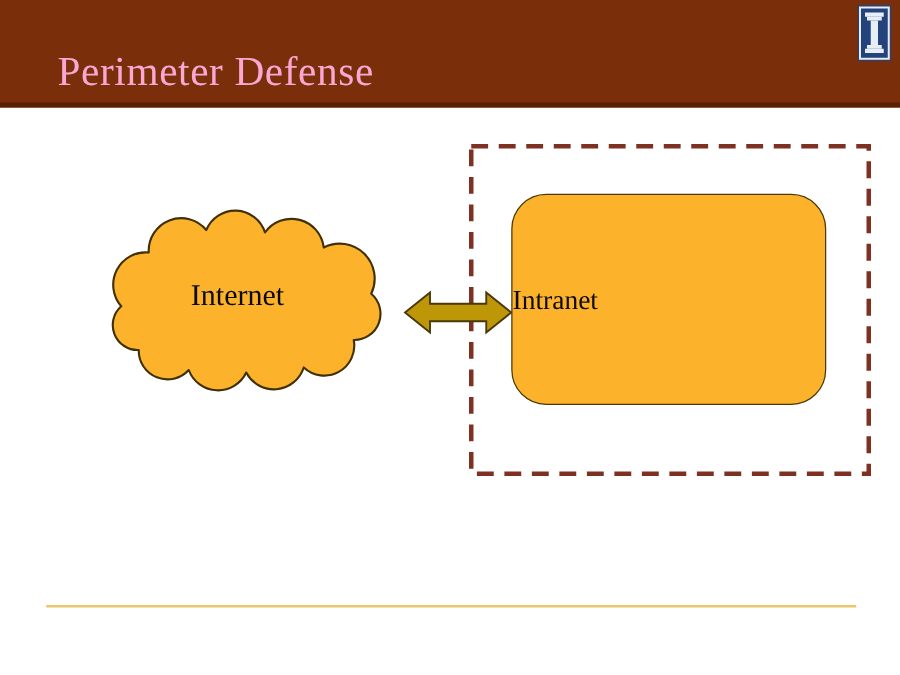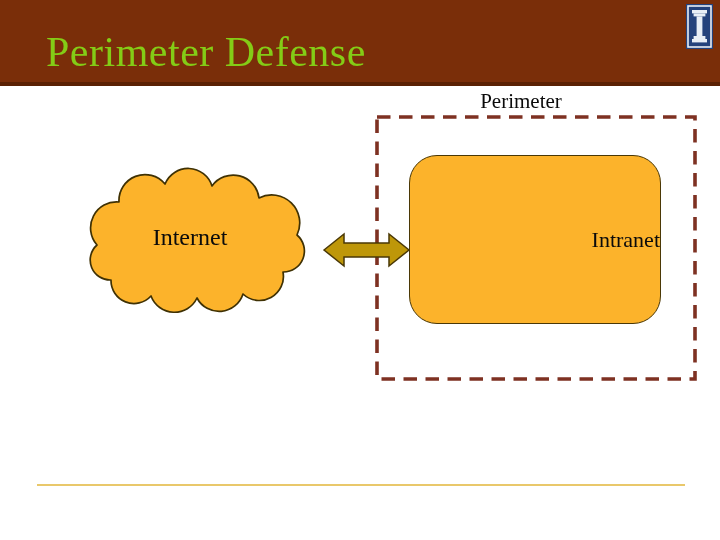--- a/index.html
+++ b/index.html
@@ -7,42 +7,42 @@
     position:relative; width:720px; height:540px;
     background:#ffffff; overflow:hidden;
     font-family:"Liberation Serif", serif;
   }
   
   .title-bar {
     position:absolute; left:0; top:0; width:720px; height:82px;
     background:#7a2e09; border-bottom:4px solid #5a2104;
   }
   .slide-title {
-    position:absolute; left:46px; top:28px; margin:0;
-    font-size:42px; font-weight:normal; letter-spacing:0.5px;
-    color:#84cc16;
+    position:absolute; left:46px; top:40px; margin:0;
+    font-size:33px; font-weight:normal; letter-spacing:0.5px;
+    color:#f9a8d4;
   }
   .logo { position:absolute; top:4px; right:7px; width:27px; height:45px; }
   
   .perimeter-label {
     position:absolute; left:396px; top:89px; width:250px;
     text-align:center; font-size:21px; color:#0b0b0b;
   }
   .perimeter-box { position:absolute; left:373px; top:113px; }
   .cloud { position:absolute; left:66px; top:150px; }
   .internet-label {
     position:absolute; left:100px; top:224px; width:180px;
     text-align:center; font-size:24px; color:#0b0b0b;
   }
   .arrow { position:absolute; left:322px; top:232px; }
   .intranet-box {
     position:absolute; left:409px; top:155px; width:252px; height:169px;
     box-sizing:border-box; background:#fcb32b;
     border:1.5px solid #4a3806; border-radius:28px;
-    display:flex; align-items:center; justify-content:flex-end;
+    display:flex; align-items:center; justify-content:flex-start;
   }
   .intranet-box span { font-size:22px; color:#0b0b0b; }
   .footer-line {
     position:absolute; left:37px; top:484px; width:648px; height:2px;
     background:#e9c86b;
   }
 </style>
 </head>
 <body>
 
@@ -58,21 +58,20 @@
           <rect x="6" y="6" width="15" height="3.4"></rect>
           <rect x="7.6" y="9.4" width="11.8" height="3"></rect>
           <rect x="10.6" y="12.4" width="5.8" height="19.6"></rect>
           <rect x="7.6" y="32" width="11.8" height="3"></rect>
           <rect x="6" y="35" width="15" height="3.4"></rect>
         </g>
       </svg>
     </div>
   </header>
 
-  <div class="perimeter-label">Perimeter</div>
 
   <svg class="perimeter-box" width="326" height="270" viewBox="0 0 326 270">
     <rect x="4" y="4" width="318" height="262" fill="none" stroke-width="3.6" stroke-dasharray="13.5 8.5" stroke="#7e3122"></rect>
   </svg>
 
   <svg class="cloud" width="258" height="172" viewBox="0 0 258 172">
     <path d="M 31 95
              A 26 26 0 0 1 53 52
              A 26 26 0 0 1 99 34
              A 25 25 0 0 1 146 36

